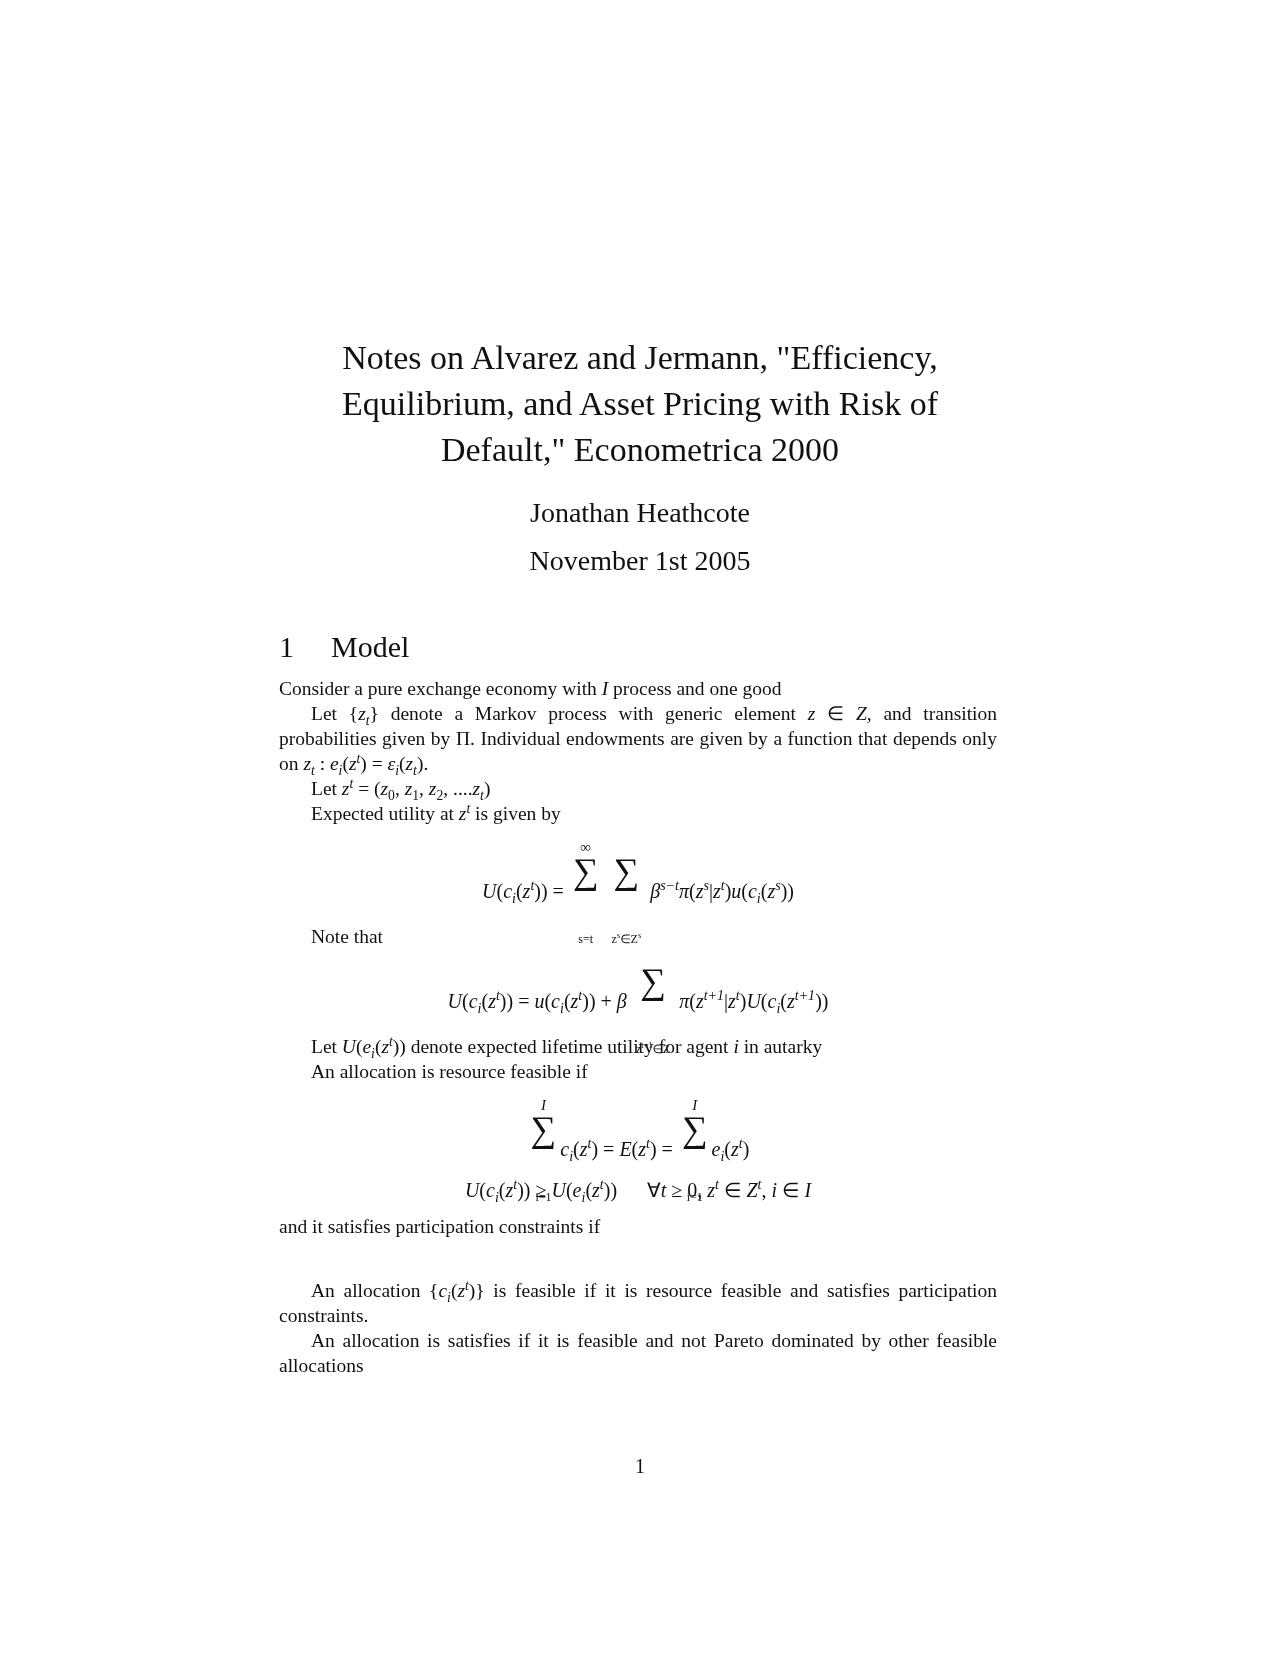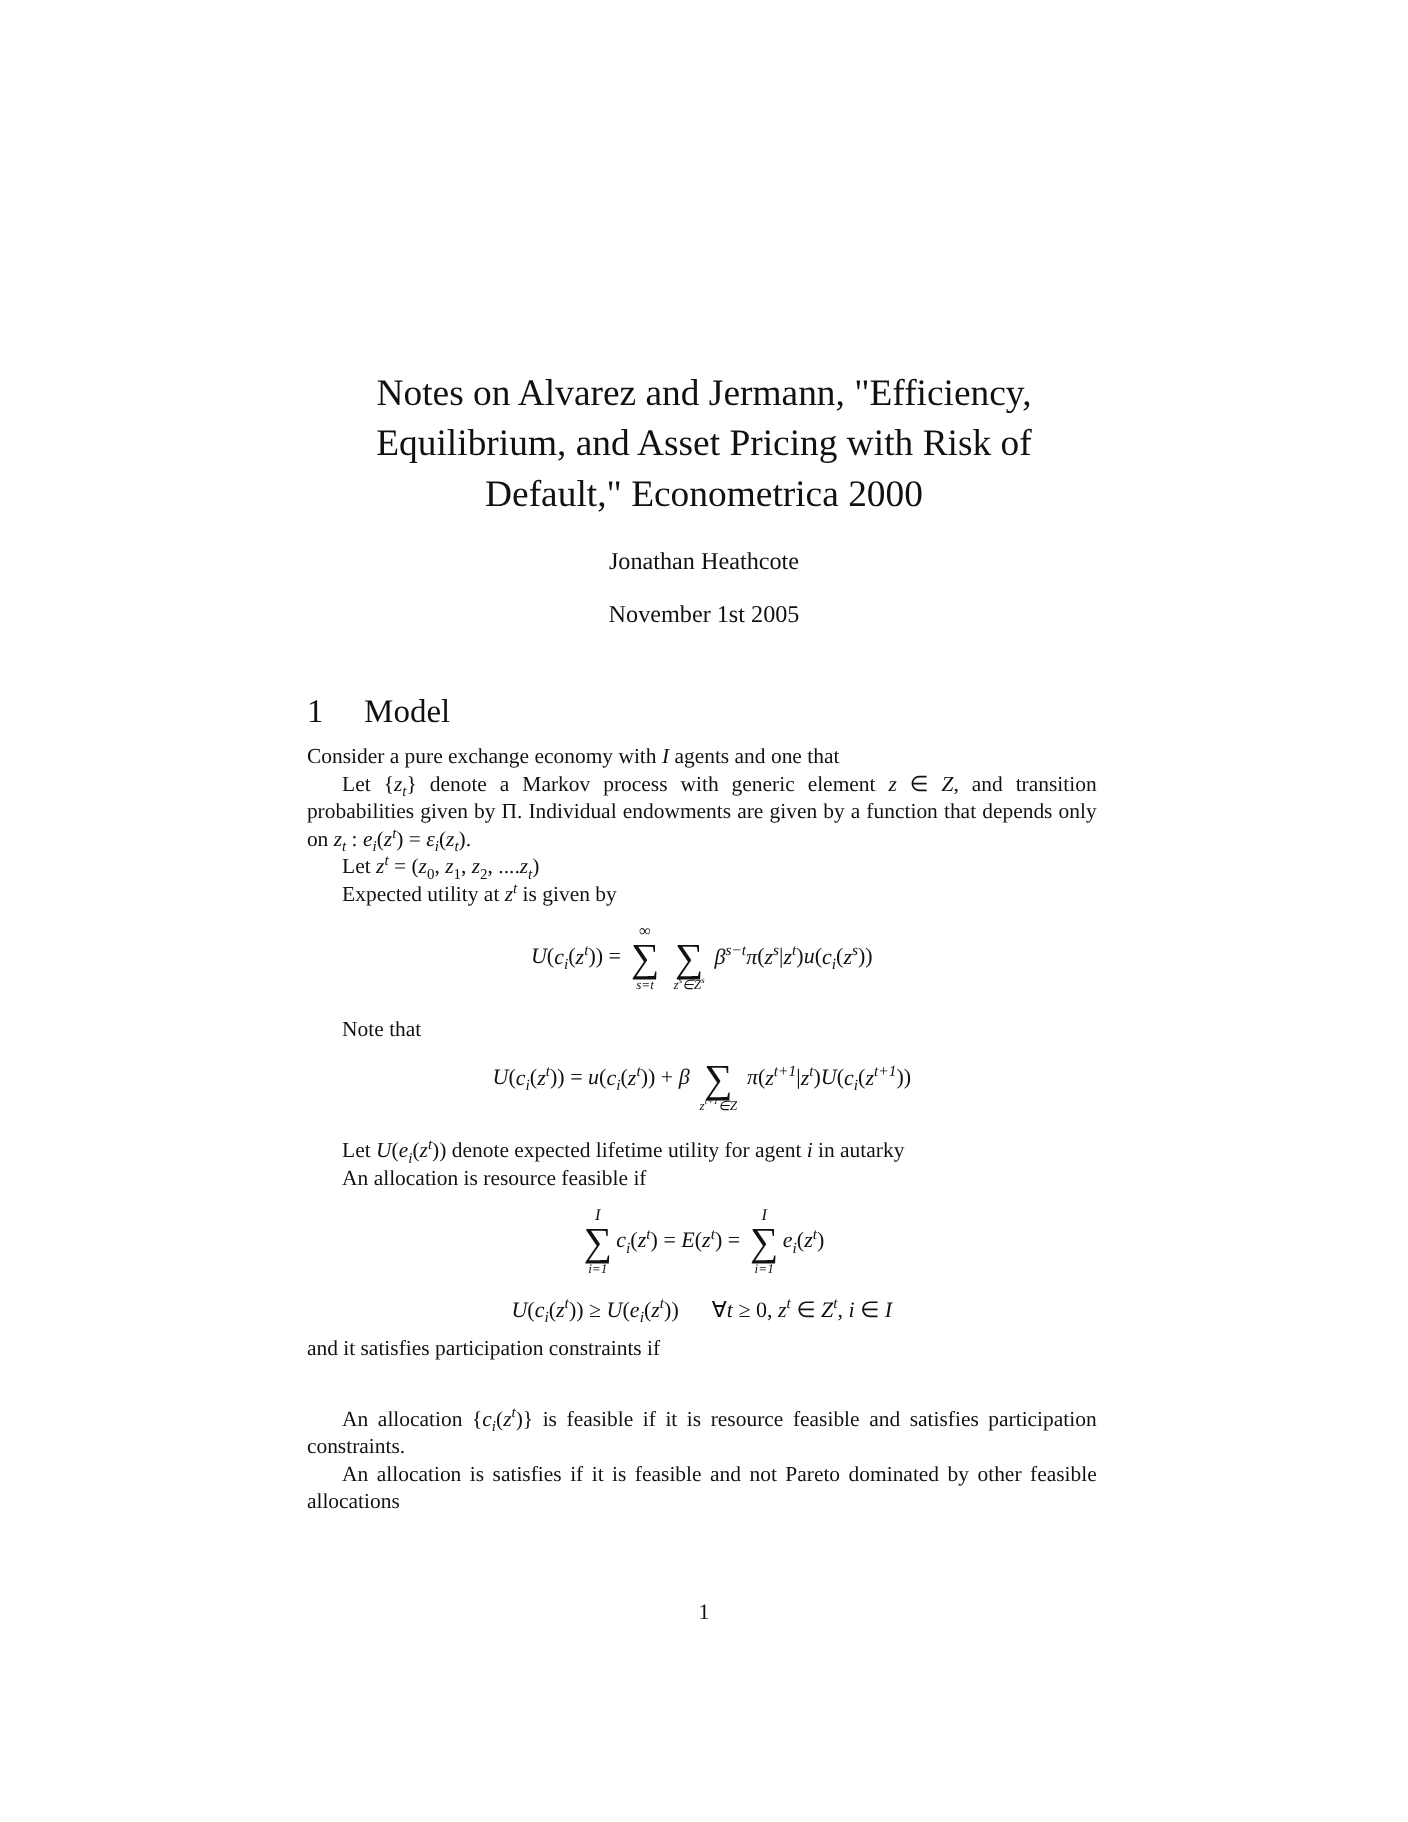--- a/index.html
+++ b/index.html
@@ -2,39 +2,39 @@
 <html><head>
 <meta charset="utf-8">
 <style>
   html, body { margin: 0; padding: 0; background: #ffffff; }
   body { width: 1280px; height: 1656px; position: relative; overflow: hidden;
          font-family: "DejaVu Serif", "Liberation Serif", serif; color: #111; }
   .page { position: absolute; left: 0; top: 0; width: 1280px; height: 1433px; }
   .title { position: absolute; left: 270px; width: 740px; top: 335px; text-align: center;
            font-size: 34px; line-height: 46px; font-family: "Liberation Serif", serif; }
   .author, .date { position: absolute; left: 270px; width: 740px; text-align: center;
-           font-size: 22px; font-family: "Liberation Serif", serif; }
+           font-size: 28px; font-family: "Liberation Serif", serif; }
   .author { top: 497px; }
   .date { top: 545px; }
   .section { position: absolute; left: 279px; top: 630px; font-size: 30px;
              font-family: Liberation Serif, serif; }
   .section .num { display: inline-block; width: 52px; }
   .body { position: absolute; left: 279px; width: 718px; font-size: 19.5px; line-height: 25px;
           font-family: "Liberation Serif", serif; }
   .p { margin: 0; text-align: justify; }
   .ind { text-indent: 32px; }
   .m { font-style: italic; }
   .it { }
   sup, sub { font-size: 70%; line-height: 0; }
   .eq { position: absolute; left: 279px; width: 718px; text-align: center;
         font-family: "Liberation Serif", serif; font-size: 20px; }
   .sum { display: inline-flex; flex-direction: column; align-items: center; vertical-align: middle;
          margin: 0 4px; }
   .sum .big { font-size: 36px; line-height: 34px; }
-  .sum .lim { font-size: 12px; font-style: italic; line-height: 14px; }
+  .sum .lim { font-size: 12px; line-height: 14px; margin-top: 44px; }
   .sum .lim-top { font-size: 15px; line-height: 14px; }
   .pagenum { position: absolute; left: 620px; width: 40px; text-align: center; top: 1455px;
              font-size: 20px; font-family: "Liberation Serif", serif; }
 </style>
 </head>
 <body>
 
 <div class="page">
 
   <div class="title">
@@ -44,21 +44,21 @@
   </div>
 
   <div class="author">Jonathan Heathcote</div>
   <div class="date">November 1st 2005</div>
 
   <div class="section">
     <span class="num">1</span><span>Model</span>
   </div>
 
   <div class="body" style="top:676px;">
-    <p class="p"><span>Consider a pure exchange economy with </span><span class="m">I</span><span> agents and one that</span></p>
+    <p class="p"><span>Consider a pure exchange economy with </span><span class="m">I</span><span> process and one good</span></p>
     <p class="p ind"><span>Let {</span><span class="m">z</span><sub class="m">t</sub><span>} denote a Markov process with generic element </span><span class="m">z</span><span> ∈ </span><span class="m">Z</span><span>, and transition probabilities given by Π. Individual endowments are given by a function that depends only on </span><span class="m">z</span><sub class="m">t</sub><span> : </span><span class="m">e</span><sub class="m">i</sub><span>(</span><span class="m">z</span><sup class="m">t</sup><span>) = </span><span class="m">ε</span><sub class="m">i</sub><span>(</span><span class="m">z</span><sub class="m">t</sub><span>).</span></p>
     <p class="p ind">Let <span class="m">z<sup>t</sup></span> = (<span class="m">z</span><sub>0</sub>, <span class="m">z</span><sub>1</sub>, <span class="m">z</span><sub>2</sub>, ....<span class="m">z<sub>t</sub></span>)</p>
     <p class="p ind">Expected utility at <span class="m">z<sup>t</sup></span> is given by</p>
   </div>
 
   <div class="eq" style="top:840px;">
     <span class="m">U</span>(<span class="m">c<sub>i</sub></span>(<span class="m">z<sup>t</sup></span>)) =
     <span class="sum">
         <span class="lim-top">∞</span>
         <span class="big">∑</span>

